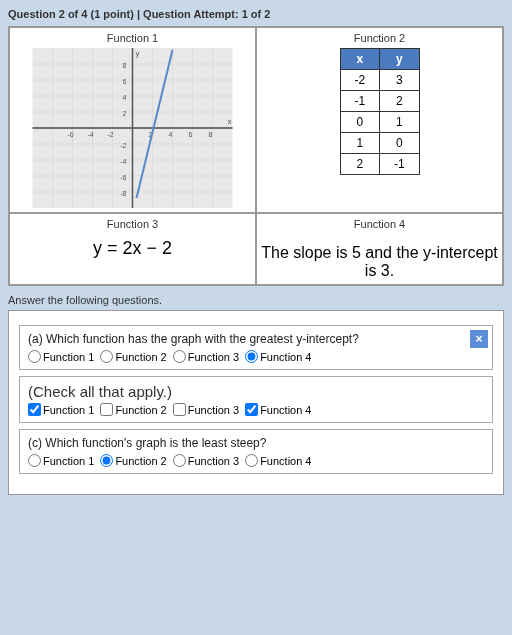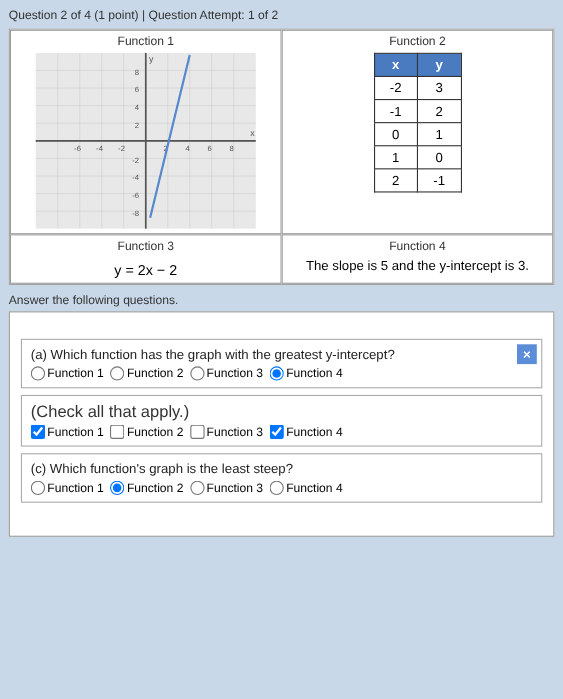--- a/index.html
+++ b/index.html
@@ -8,20 +8,21 @@
       font-size: 12px;
       background: #c8d8e8;
       width: 512px;
       min-height: 635px;
       padding: 8px;
     }
     .header {
       font-size: 11px;
       color: #333;
       margin-bottom: 6px;
+      font-weight: bold;
     }
     .functions-grid {
       display: grid;
       grid-template-columns: 1fr 1fr;
       border: 1px solid #999;
       background: #fff;
       margin-bottom: 8px;
     }
     .function-cell {
       border: 1px solid #999;
@@ -59,34 +60,34 @@
     .func2-table th {
       background: #4a7abf;
       color: #fff;
       font-weight: bold;
     }
     .func2-table td {
       background: #fff;
     }
     
     .func3-equation {
-      font-size: 13px;
+      font-size: 18px;
       margin-top: 8px;
     }
     
     .func4-desc {
-      font-size: 12px;
-      margin-top: 4px;
+      font-size: 16px;
+      margin-top: 14px;
       text-align: center;
     }
     
     .questions-area {
       background: #fff;
       border: 1px solid #999;
-      padding: 24px 10px;
+      padding: 14px 10px;
     }
     .answer-label {
       font-size: 11px;
       color: #333;
       margin-bottom: 4px;
     }
     .question-block {
       border: 1px solid #aaa;
       padding: 6px 8px;
       margin-bottom: 6px;

